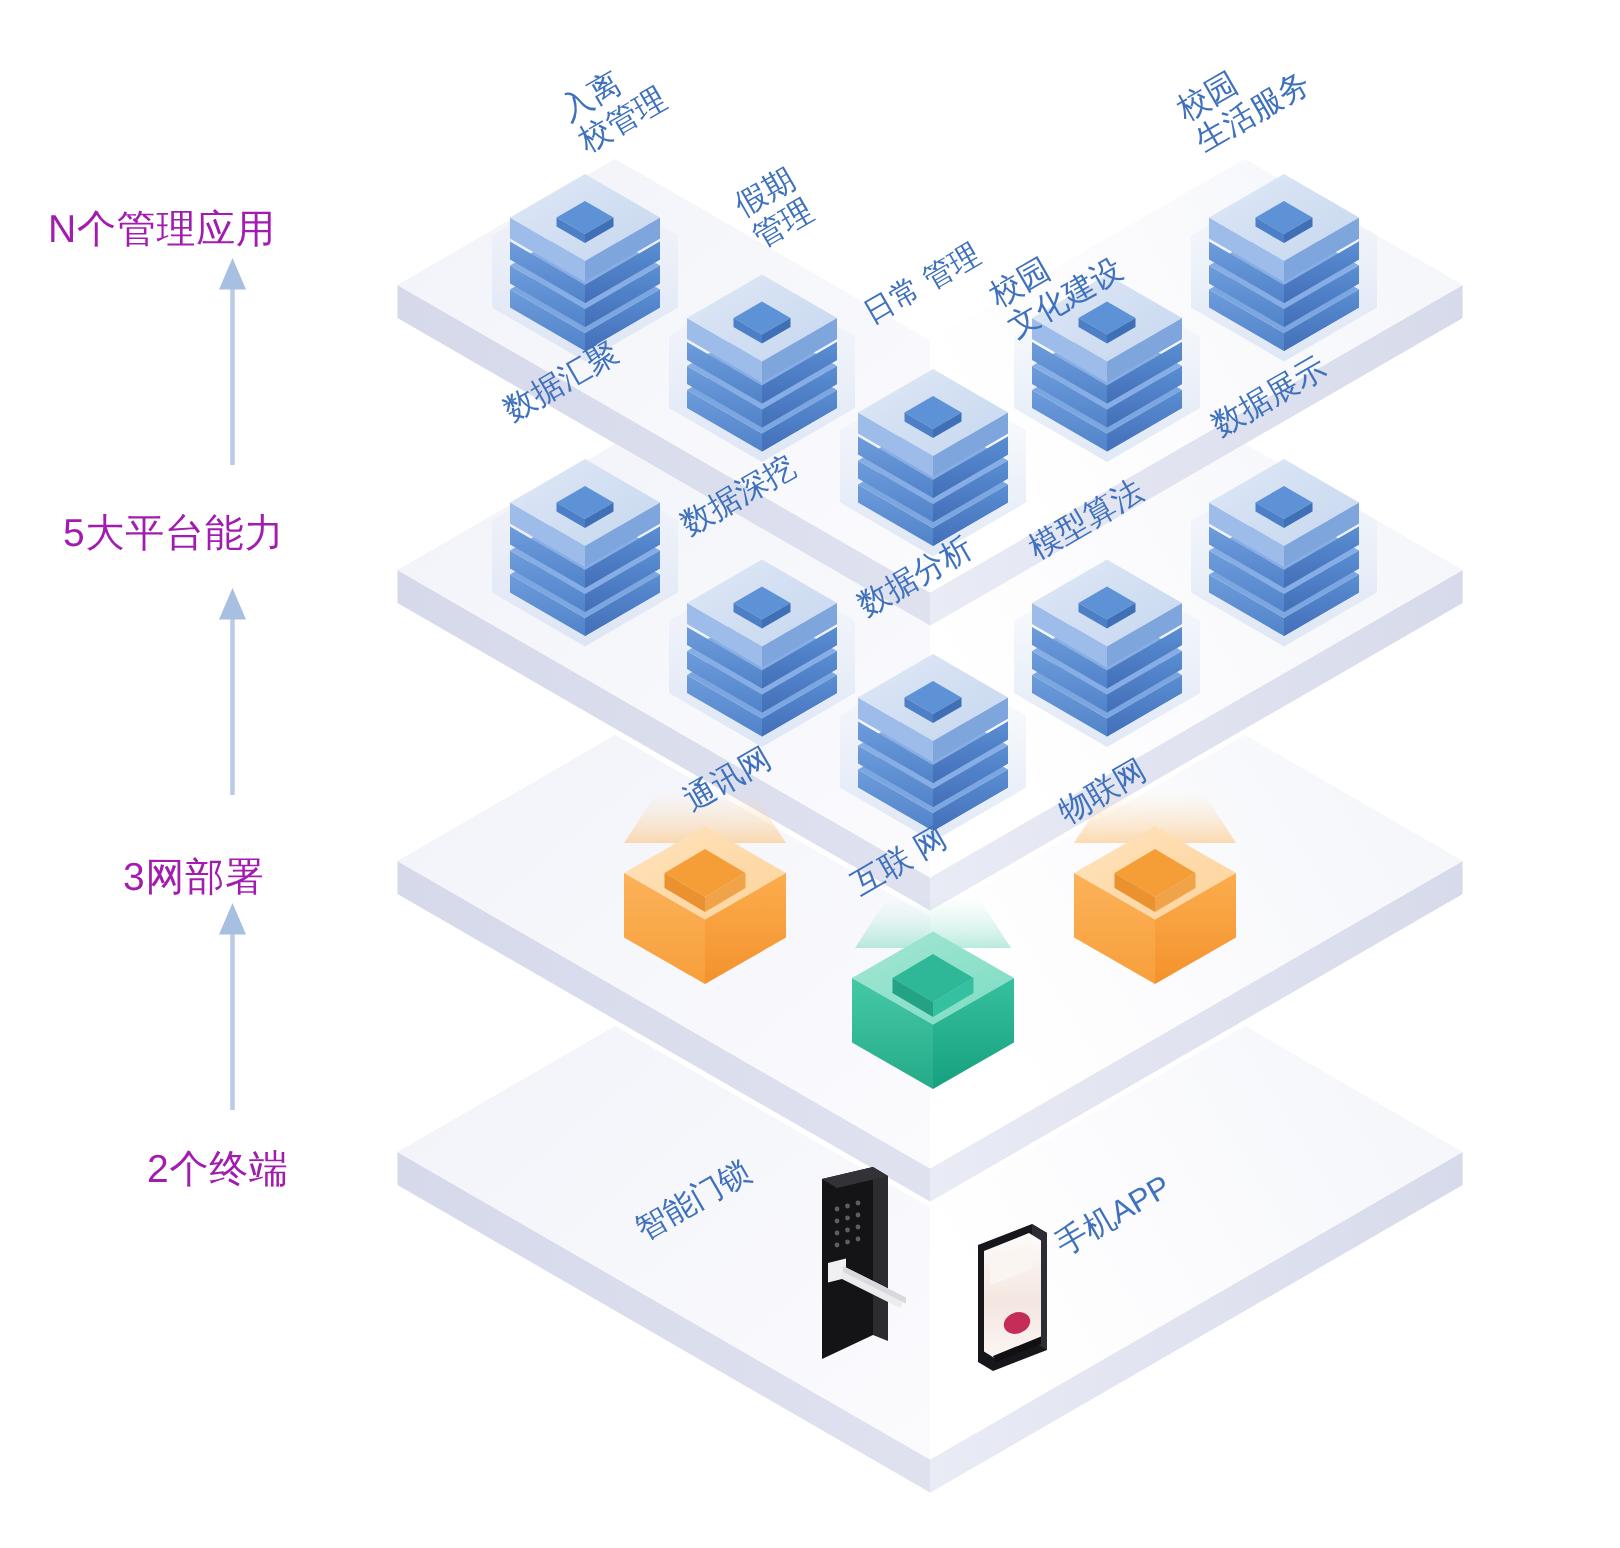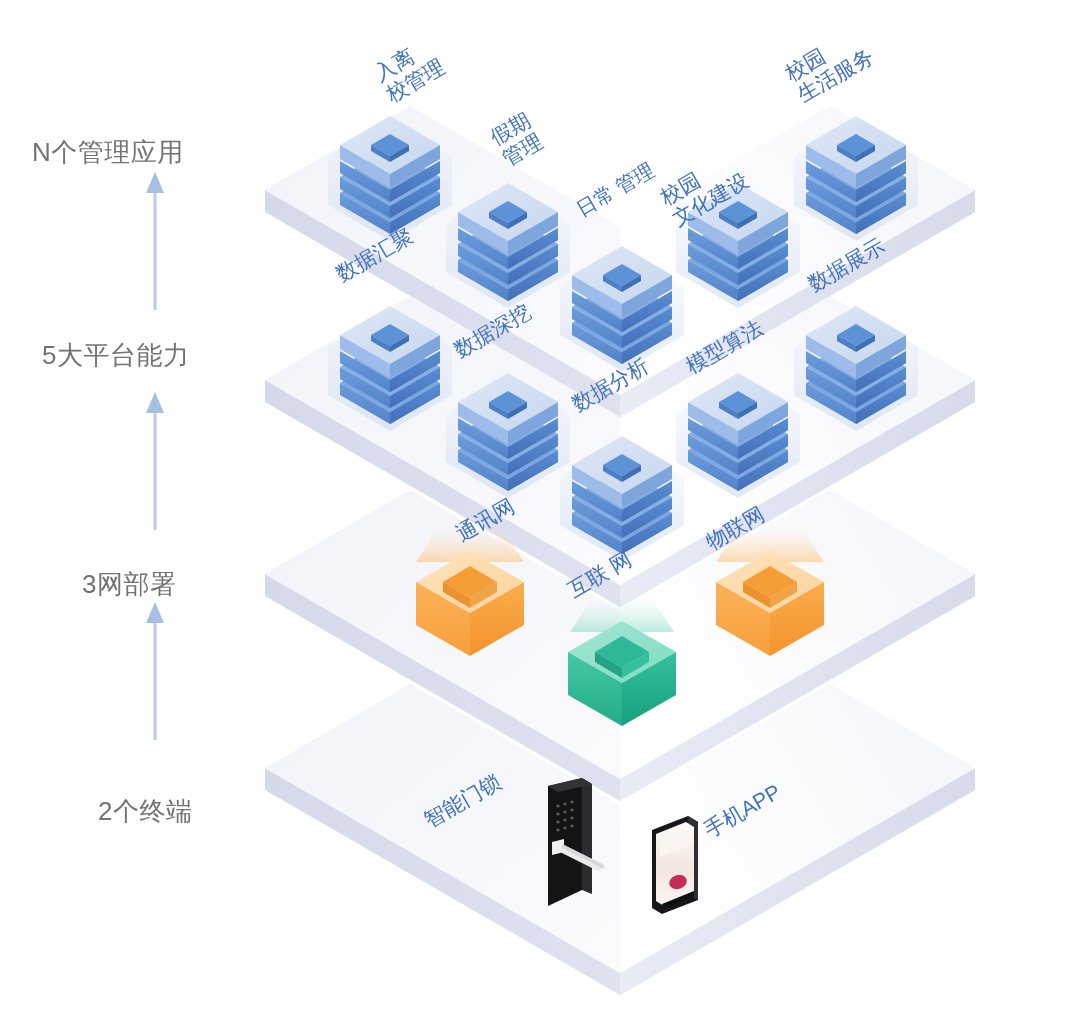--- a/index.html
+++ b/index.html
@@ -6,21 +6,21 @@
   body{
     width:1080px;height:1032px;overflow:hidden;
     font-family:"Liberation Sans","DejaVu Sans",sans-serif;
     -webkit-font-smoothing:antialiased;
   }
   #stage{position:relative;width:1080px;height:1032px;background:#fff;}
   #diagram{position:absolute;left:0;top:0;width:1080px;height:1032px;}
 
   .axis-label{
     position:absolute;
-    color:#737373;
+    color:#a21caf;
     font-size:26px;
     letter-spacing:0.5px;
     white-space:nowrap;
     font-family:"Liberation Sans","DejaVu Sans",sans-serif;
   }
   .node-label{
     position:absolute;
     color:#3f71bd;
     font-size:21px;
     line-height:1.12;
@@ -249,21 +249,21 @@
       <polygon points="4,18 34,6 42,11 42,78 12,90 4,85" fill="url(#phoneScreen)"></polygon>
       <polygon points="8,24 36,13 36,30 8,41" fill="#fbf5f2" opacity="0.9"></polygon>
       <ellipse cx="26" cy="66" rx="9" ry="7" transform="rotate(-20 26 66)" fill="#c32d58"></ellipse>
       <polygon points="10,88 42,75 42,80 12,92" fill="#101013"></polygon>
     </g>
   </svg>
 
   <div class="axis-label" style="left:32px;top:135px;">N个管理应用</div>
   <div class="axis-label" style="left:42px;top:338px;">5大平台能力</div>
   <div class="axis-label" style="left:82px;top:567px;">3网部署</div>
-  <div class="axis-label" style="left:98px;top:762px;margin-top:32px;">2个终端</div>
+  <div class="axis-label" style="left:98px;top:762px;">2个终端</div>
 
   <div class="node-label" style="left:382px;top:62px;transform:rotate(-30deg);">入离
 校管理</div>
   <div class="node-label" style="left:498px;top:126px;transform:rotate(-30deg);">假期
 管理</div>
   <div class="node-label small" style="left:578px;top:200px;transform:rotate(-30deg);">日常 管理</div>
   <div class="node-label" style="left:668px;top:186px;transform:rotate(-30deg);">校园
 文化建设</div>
   <div class="node-label" style="left:793px;top:62px;transform:rotate(-30deg);">校园
 生活服务</div>

